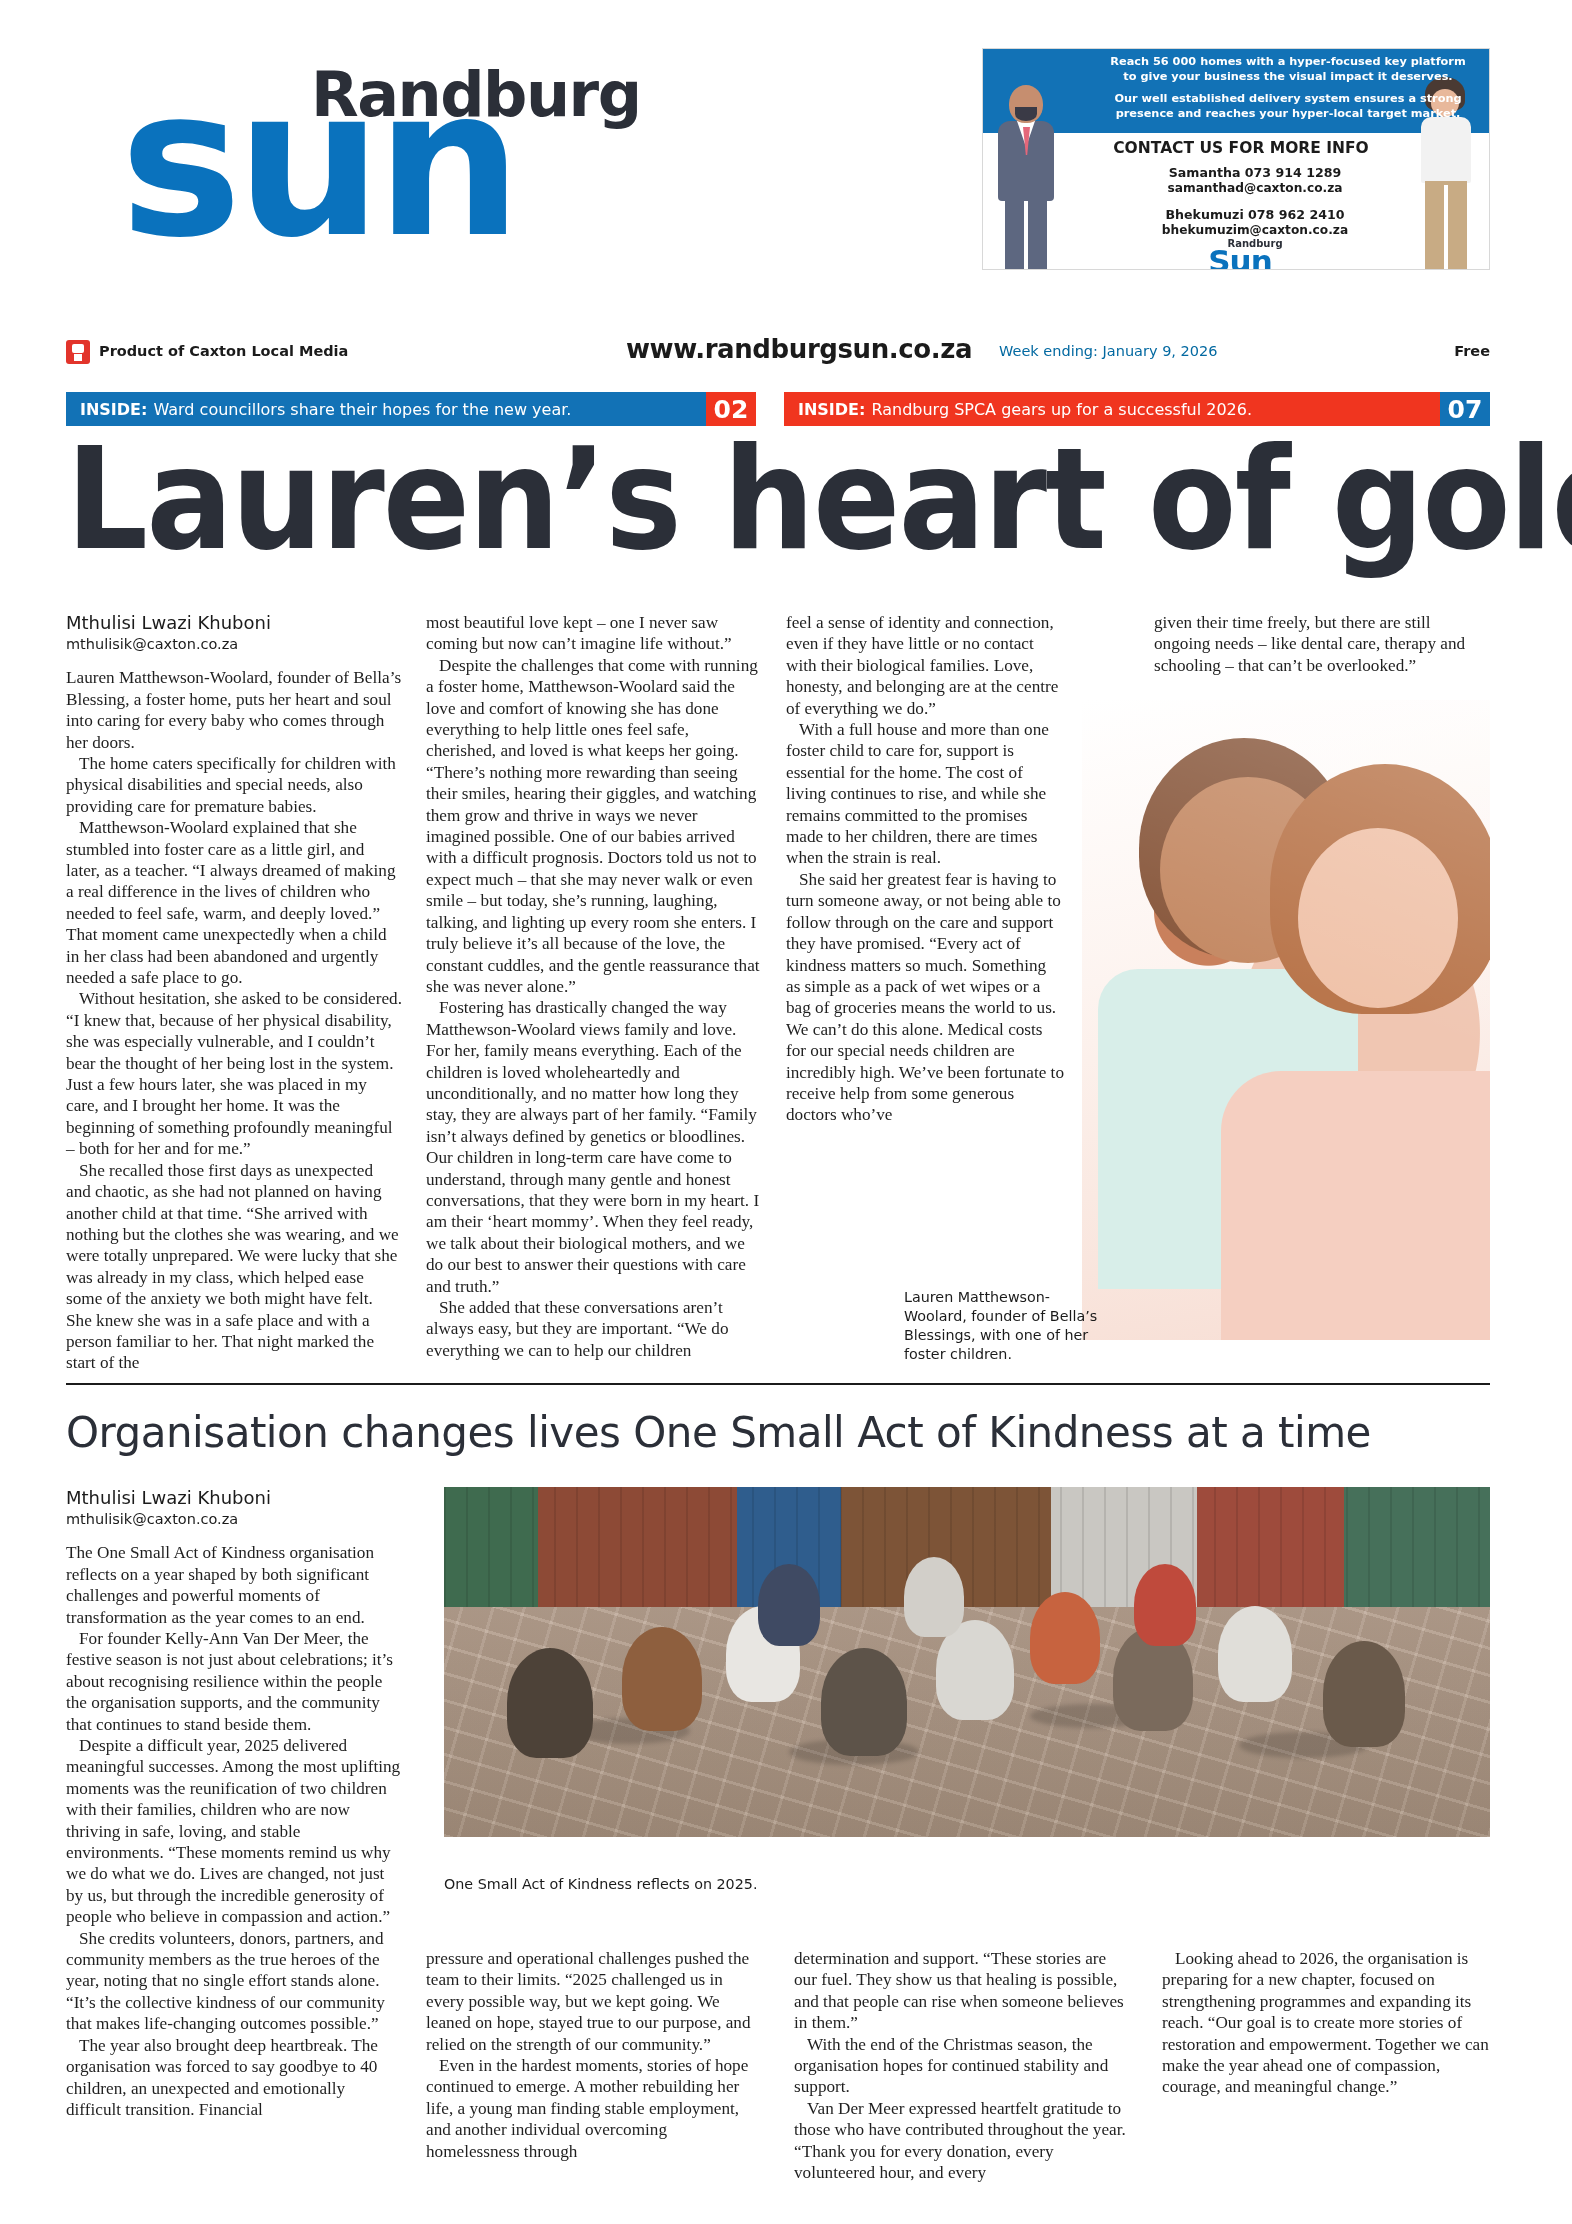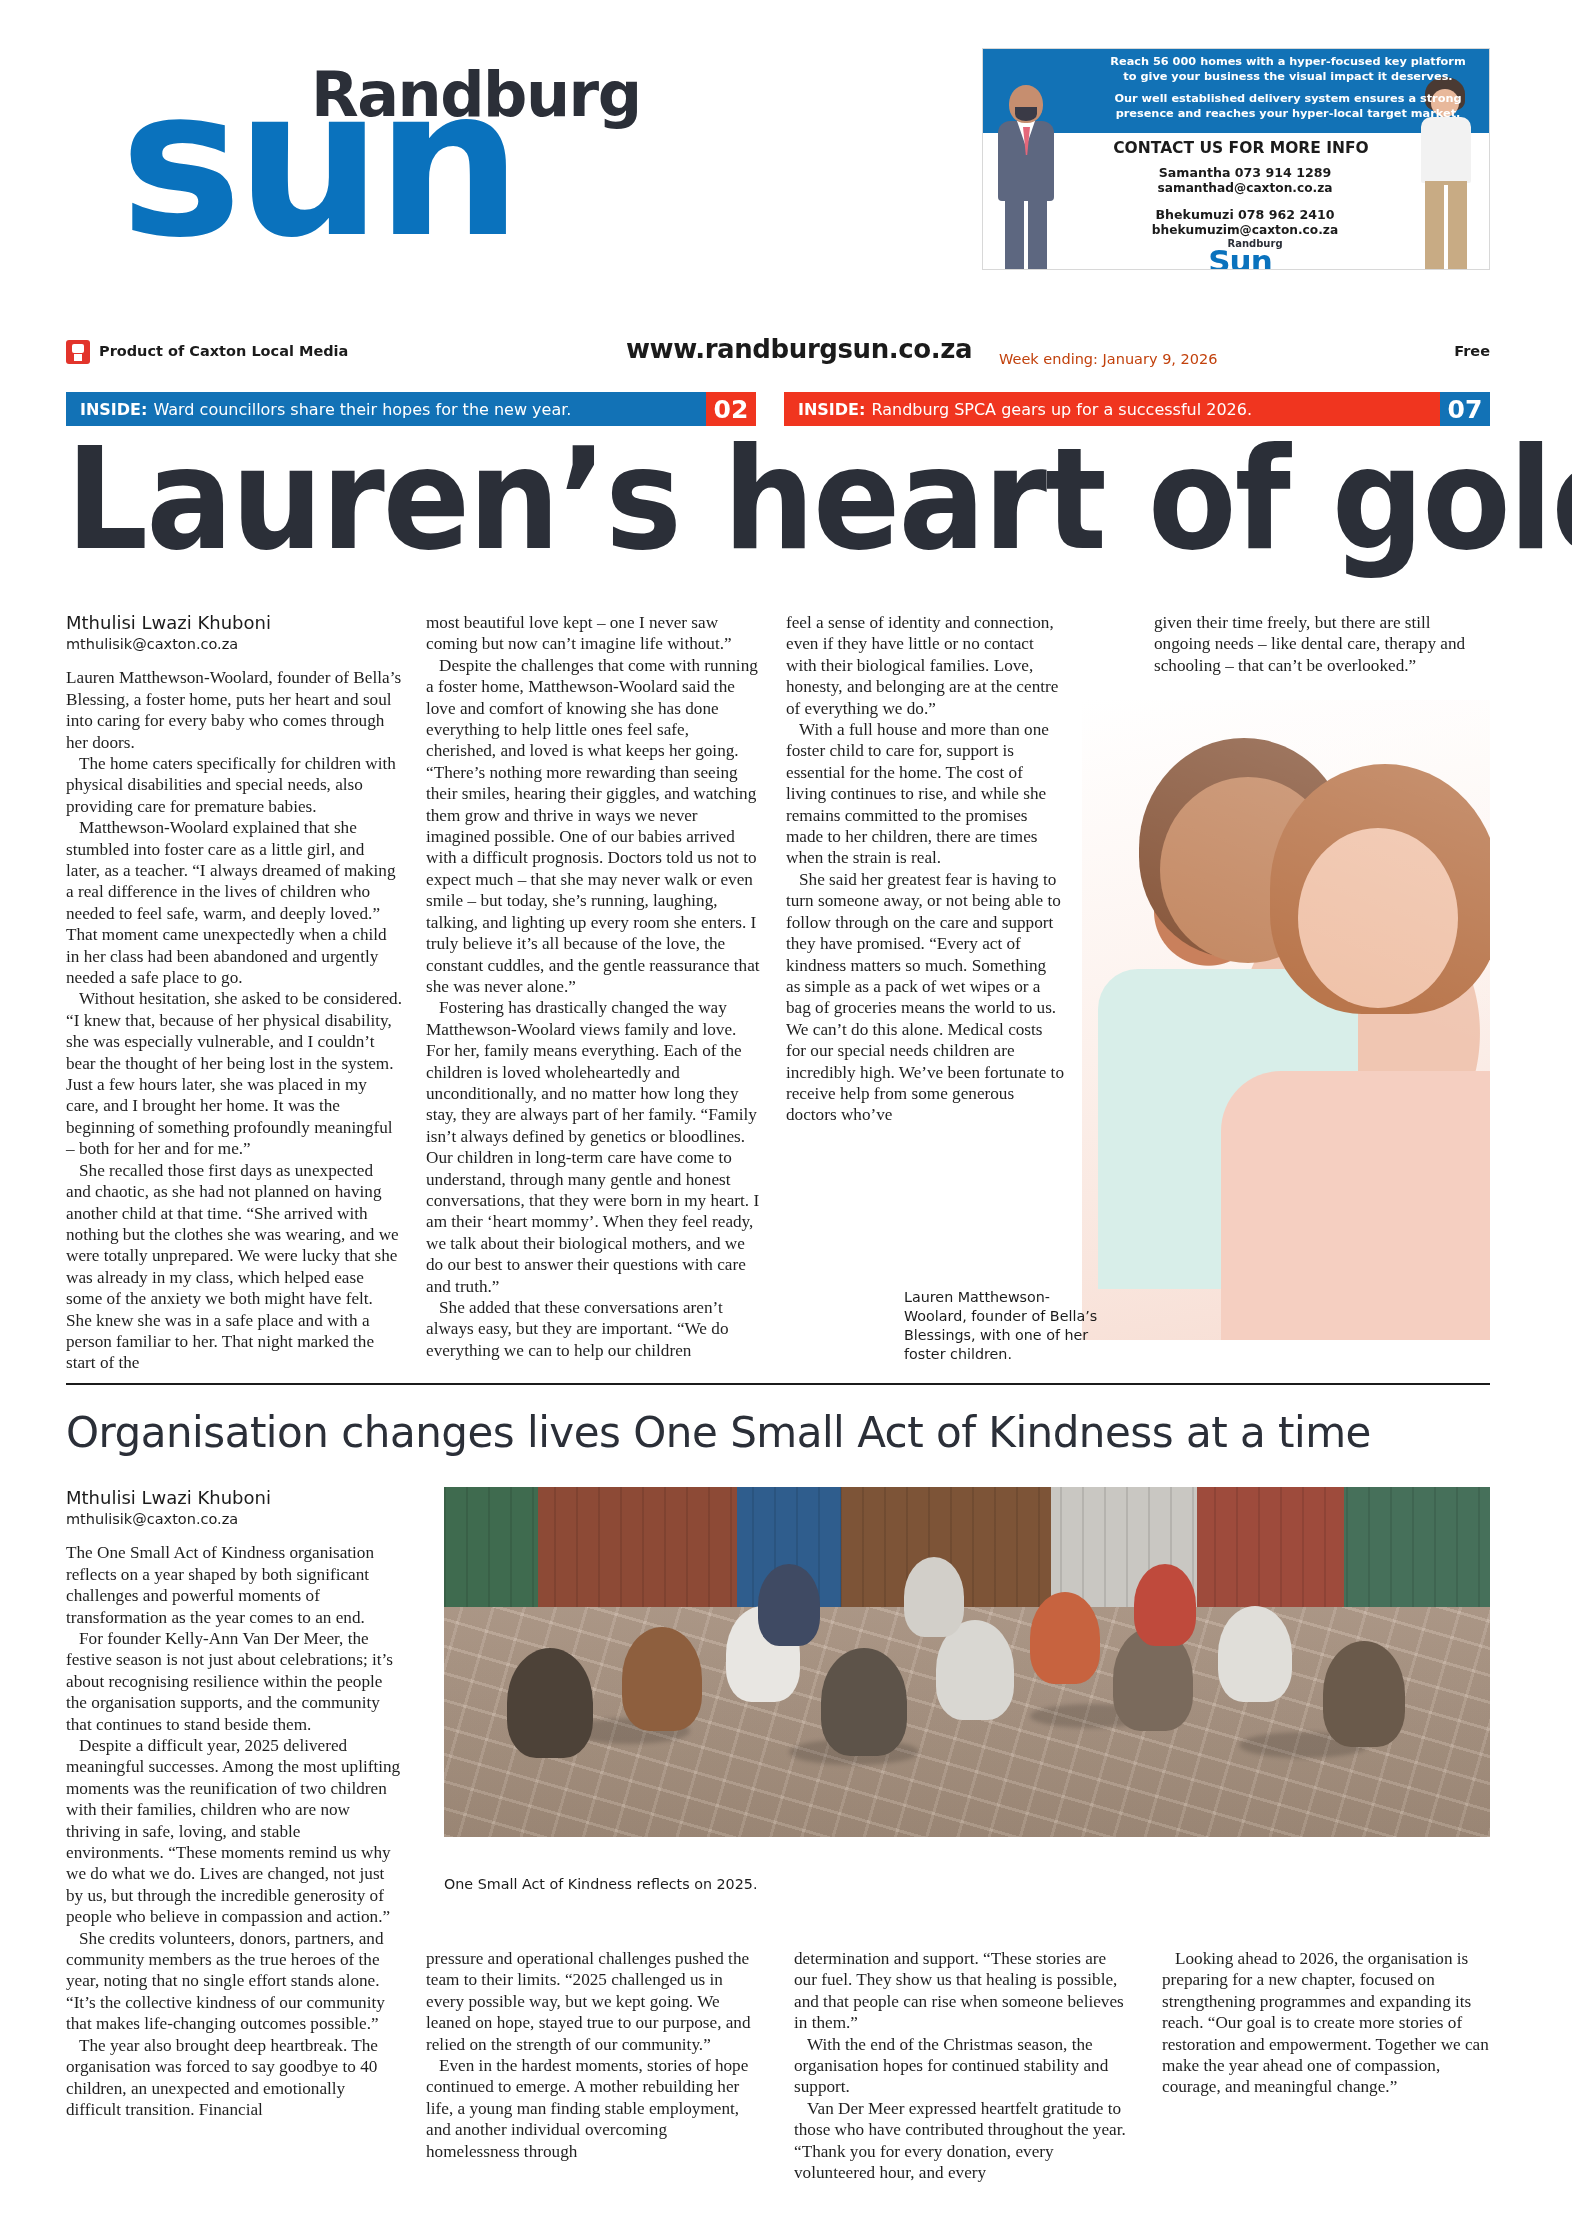--- a/index.html
+++ b/index.html
@@ -42,21 +42,21 @@
     font-family: "DejaVu Sans", sans-serif; font-weight: 700; font-size: 11.3px;
     line-height: 1.32;
     margin-left: 47px;
   }
   .ad-banner-text .l2 { margin-top: 7px; display: block; }
   .ad-contact-title {
     position: absolute; left: 74px; top: 90px; width: 368px; text-align: center;
     font-family: "DejaVu Sans", sans-serif; font-weight: 700; font-size: 15.5px; color: #1b1b1b;
   }
   .ad-person {
-    position: absolute; left: 78px; top: 116px; width: 368px; text-align: center;
+    position: absolute; left: 88px; top: 116px; width: 368px; text-align: center;
     font-family: "DejaVu Sans", sans-serif; font-weight: 700; font-size: 12.6px; color: #1b1b1b;
     line-height: 1.3;
   }
   .ad-person.second { top: 158px; }
   .ad-person .mail { font-size: 12.2px; display: block; }
   .ad-logo {
     position: absolute; left: 172px; top: 190px; width: 170px; text-align: center;
   }
   .ad-logo .rb {
     font-family: "DejaVu Sans", sans-serif; font-weight: 700; font-size: 10px; color: #2b2f38;
@@ -99,22 +99,22 @@
   .caxton-text {
     position: absolute; left: 33px; top: 5px;
     font-family: "DejaVu Sans", sans-serif; font-weight: 700; font-size: 14.5px; color: #1b1b1b;
   }
   .site-url {
     position: absolute; left: 560px; top: -4px;
     font-family: "DejaVu Sans", sans-serif; font-weight: 700; font-size: 26px; color: #1b1b1b;
     letter-spacing: -0.4px;
   }
   .week-ending {
-    position: absolute; left: 933px; top: 13px;
-    font-family: "DejaVu Sans", sans-serif; font-size: 14.5px; color: #c2410c;
+    position: absolute; left: 933px; top: 5px;
+    font-family: "DejaVu Sans", sans-serif; font-size: 14.5px; color: #0369a1;
   }
   .free-label {
     position: absolute; right: 0; top: 5px;
     font-family: "DejaVu Sans", sans-serif; font-weight: 700; font-size: 14.5px; color: #1b1b1b;
   }
 
   
   .teasers { position: absolute; left: 66px; top: 392px; width: 1424px; height: 34px; }
   .teaser { position: absolute; top: 0; height: 34px; display: flex; align-items: stretch; }
   .teaser.left  { left: 0;   width: 690px; background: #1272b6; }

